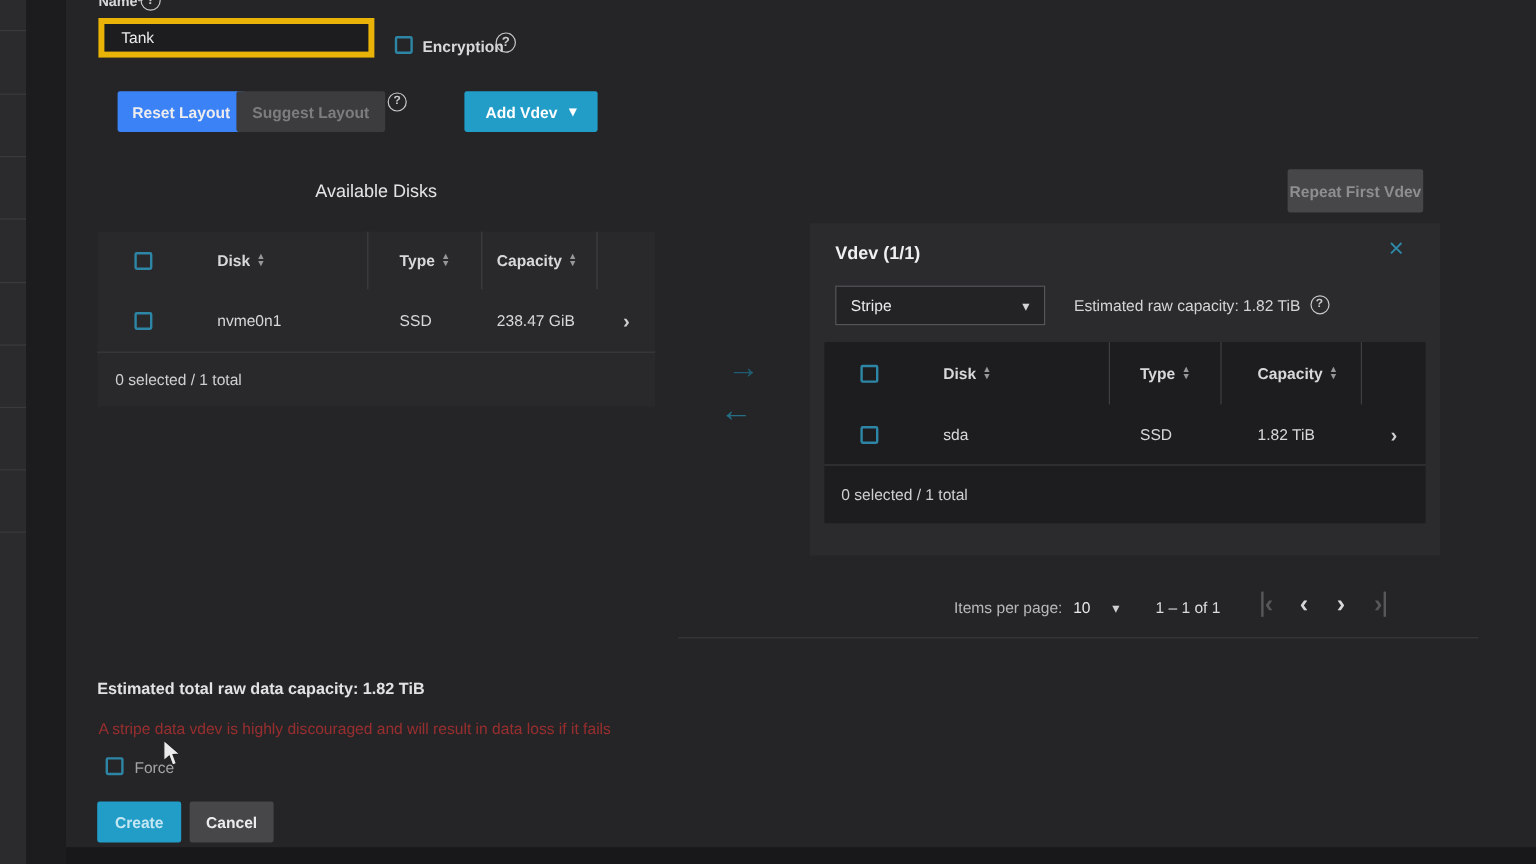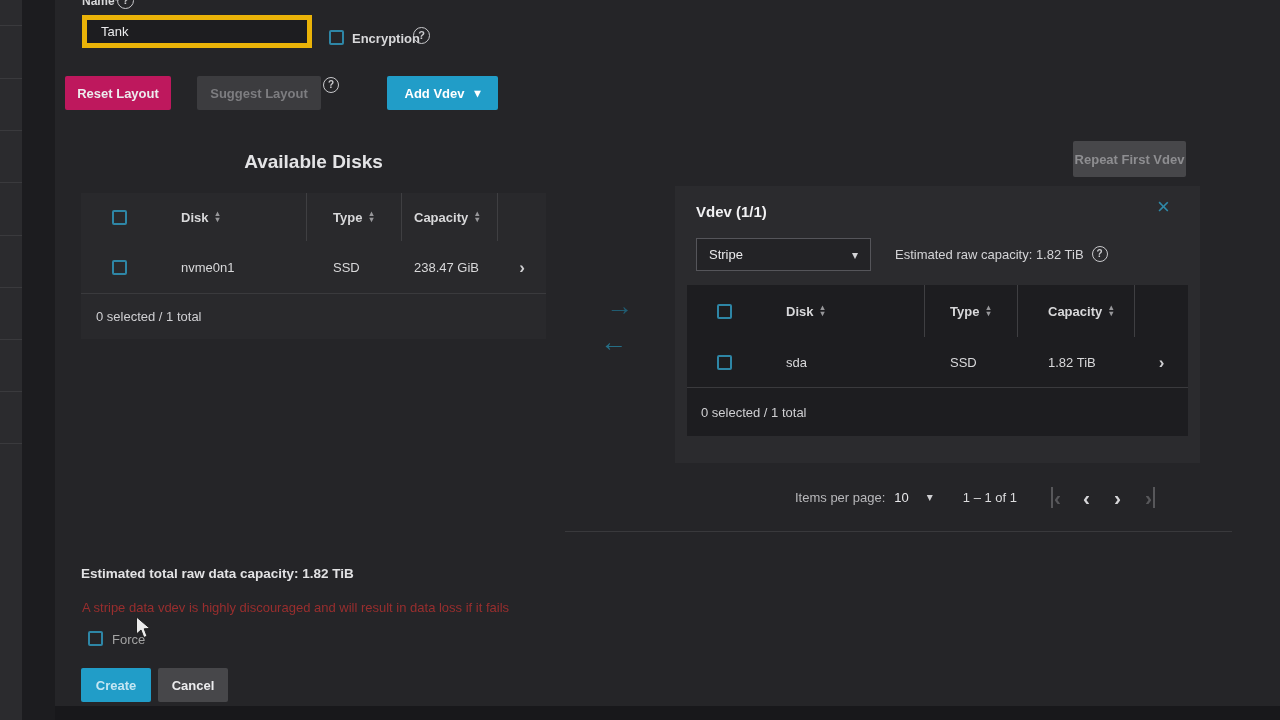--- a/index.html
+++ b/index.html
@@ -31,29 +31,29 @@
     border-radius:2px; background:transparent; }
 
   .encryption-box { left:329px; top:30px; }
   .encryption-label { left:352px; top:31px; font-size:13px; font-weight:600; color:#d8d8da; }
   .encryption-help { left:413px; top:27px; }
 
   
   .btn { display:inline-flex; align-items:center; justify-content:center; height:34px;
     border:none; border-radius:2px; font-size:13px; font-weight:bold; cursor:pointer;
     font-family:"Liberation Sans", sans-serif; }
-  .btn-reset   { left:65px;  top:76px; width:106px; background:#be185d; color:#ececee; }
+  .btn-reset   { left:98px;  top:76px; width:106px; background:#3b82f6; color:#ececee; }
   .btn-suggest { left:197px; top:76px; width:124px; background:#3c3c3f; color:#7d7d80; }
   .layout-help { left:323px; top:77px; width:16px; height:16px; font-size:10px; }
   .btn-addvdev { left:387px; top:76px; width:111px; background:#219dc8; color:#fff; gap:10px; }
   .btn-addvdev .caret { font-size:12px; color:#fff; }
 
   
   .available-title { left:81px; top:151px; width:465px; text-align:center;
-    font-size:19px; font-weight:bold; color:#e4e4e6; }
+    font-size:15px; font-weight:normal; color:#e4e4e6; }
   .table { background:#29292c; color:#d8d8da; font-size:13px; }
   .left-table { left:81px; top:193px; width:465px; }
   .trow { display:flex; align-items:center; }
   .lt-c1 { width:226px; } .lt-c2 { width:95px; } .lt-c3 { width:96px; } .lt-c4 { width:48px; text-align:center; }
   .thead { height:48px; font-weight:bold; }
   .thead .sep { border-right:1px solid #3f3f42; align-self:stretch; display:flex; align-items:center; }
   .tbody-row { height:52px; }
   .tfoot { height:46px; border-top:1px solid #3a3a3d; color:#cfcfd2; }
   .cell-pad-cb { padding-left:31px; display:flex; align-items:center; gap:0; }
   .disk-label-pad { margin-left:54px; }
@@ -88,21 +88,21 @@
   .rt-head { height:52px; font-weight:bold; }
   .rt-row { height:50px; }
   .rt-foot { height:49px; border-top:1px solid #3a3a3d; color:#cfcfd2; }
   .rt-cb-pad { padding-left:30px; display:flex; align-items:center; }
   .rt-disk-pad { margin-left:54px; }
   .rt-c2 > .inpad { padding-left:25px; display:inline-flex; align-items:center; }
   .rt-c3 > .inpad { padding-left:30px; display:inline-flex; align-items:center; }
   .rt-summary-pad { padding-left:14px; }
 
   
-  .pagination { left:780px; top:480px; height:34px; display:flex; align-items:center; color:#b8b8bb; font-size:13px; }
+  .pagination { left:780px; top:480px; height:34px; display:flex; align-items:flex-end; color:#b8b8bb; font-size:13px; }
   .pg-label { margin-left:15px; }
   .pg-value { margin-left:9px; color:#e8e8ea; }
   .pg-caret { margin-left:18px; font-size:12px; color:#cfcfd2; cursor:pointer; }
   .pg-range { margin-left:30px; color:#dcdcde; }
   .pg-btn { font-size:21px; font-weight:bold; line-height:1; cursor:pointer; display:inline-flex; align-items:center; }
   .pg-first { margin-left:34px; color:#57575a; border-left:2px solid #57575a; padding-left:1px; }
   .pg-prev  { margin-left:22px; color:#d6d6d9; }
   .pg-next  { margin-left:24px; color:#d6d6d9; }
   .pg-last  { margin-left:24px; color:#57575a; border-right:2px solid #57575a; padding-right:1px; }
 

